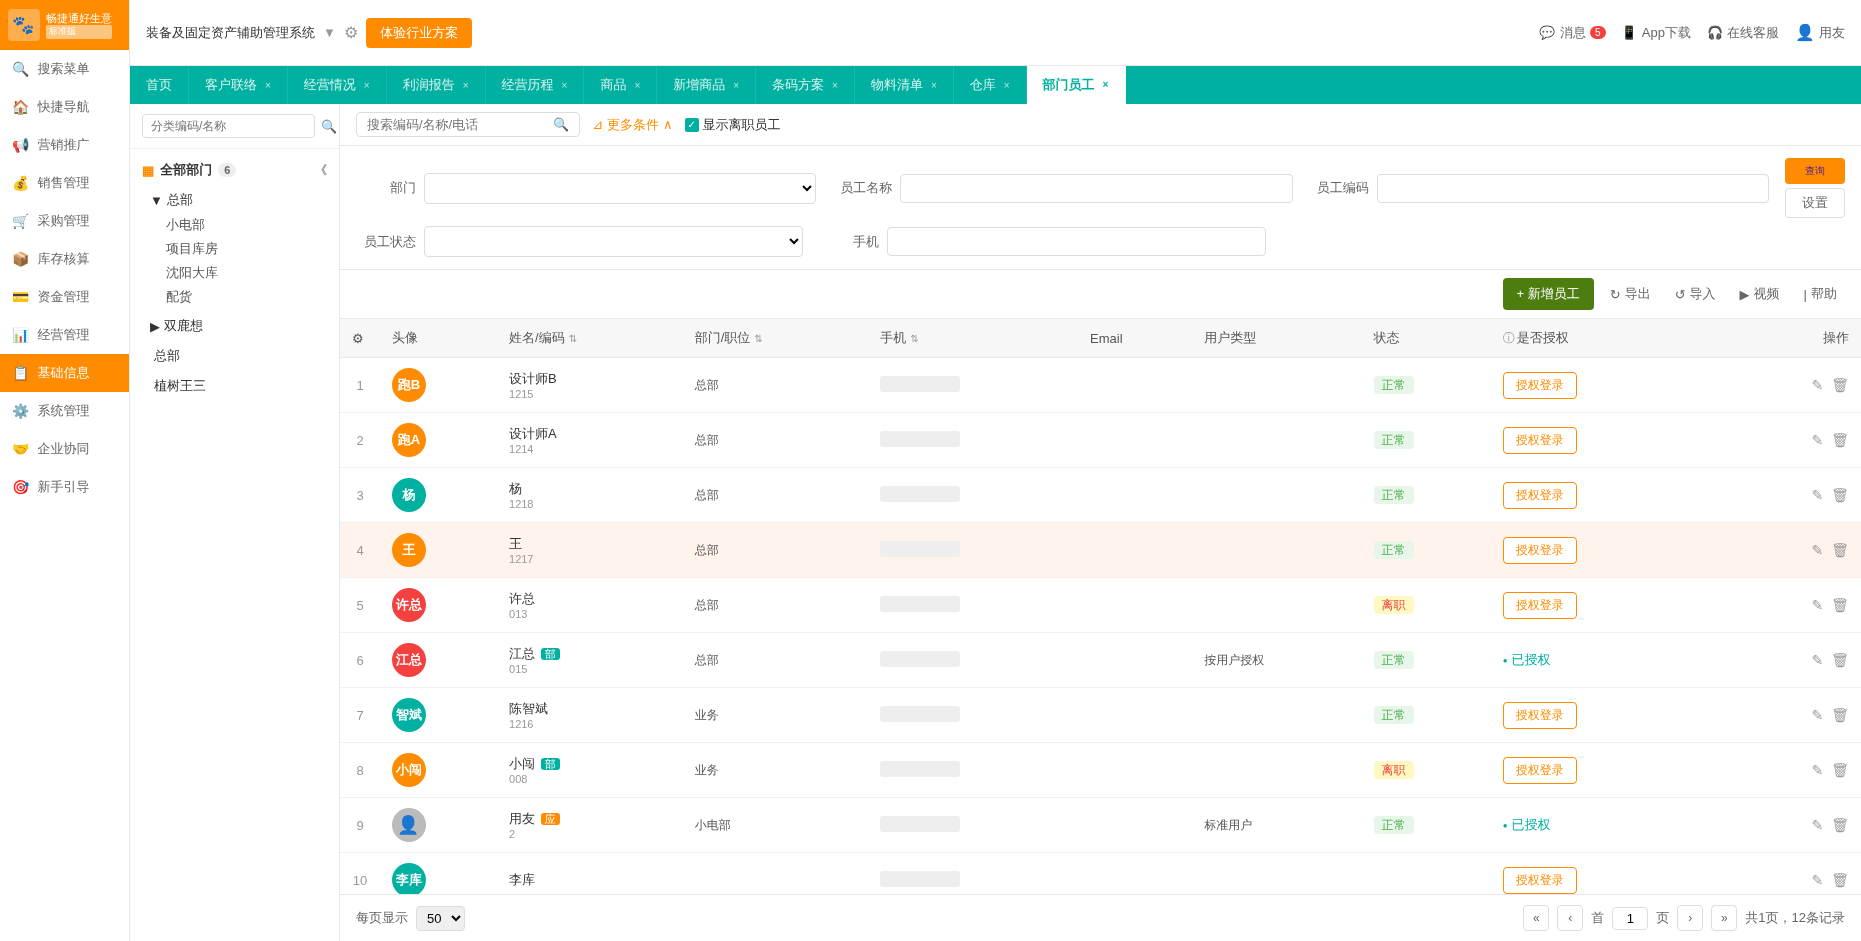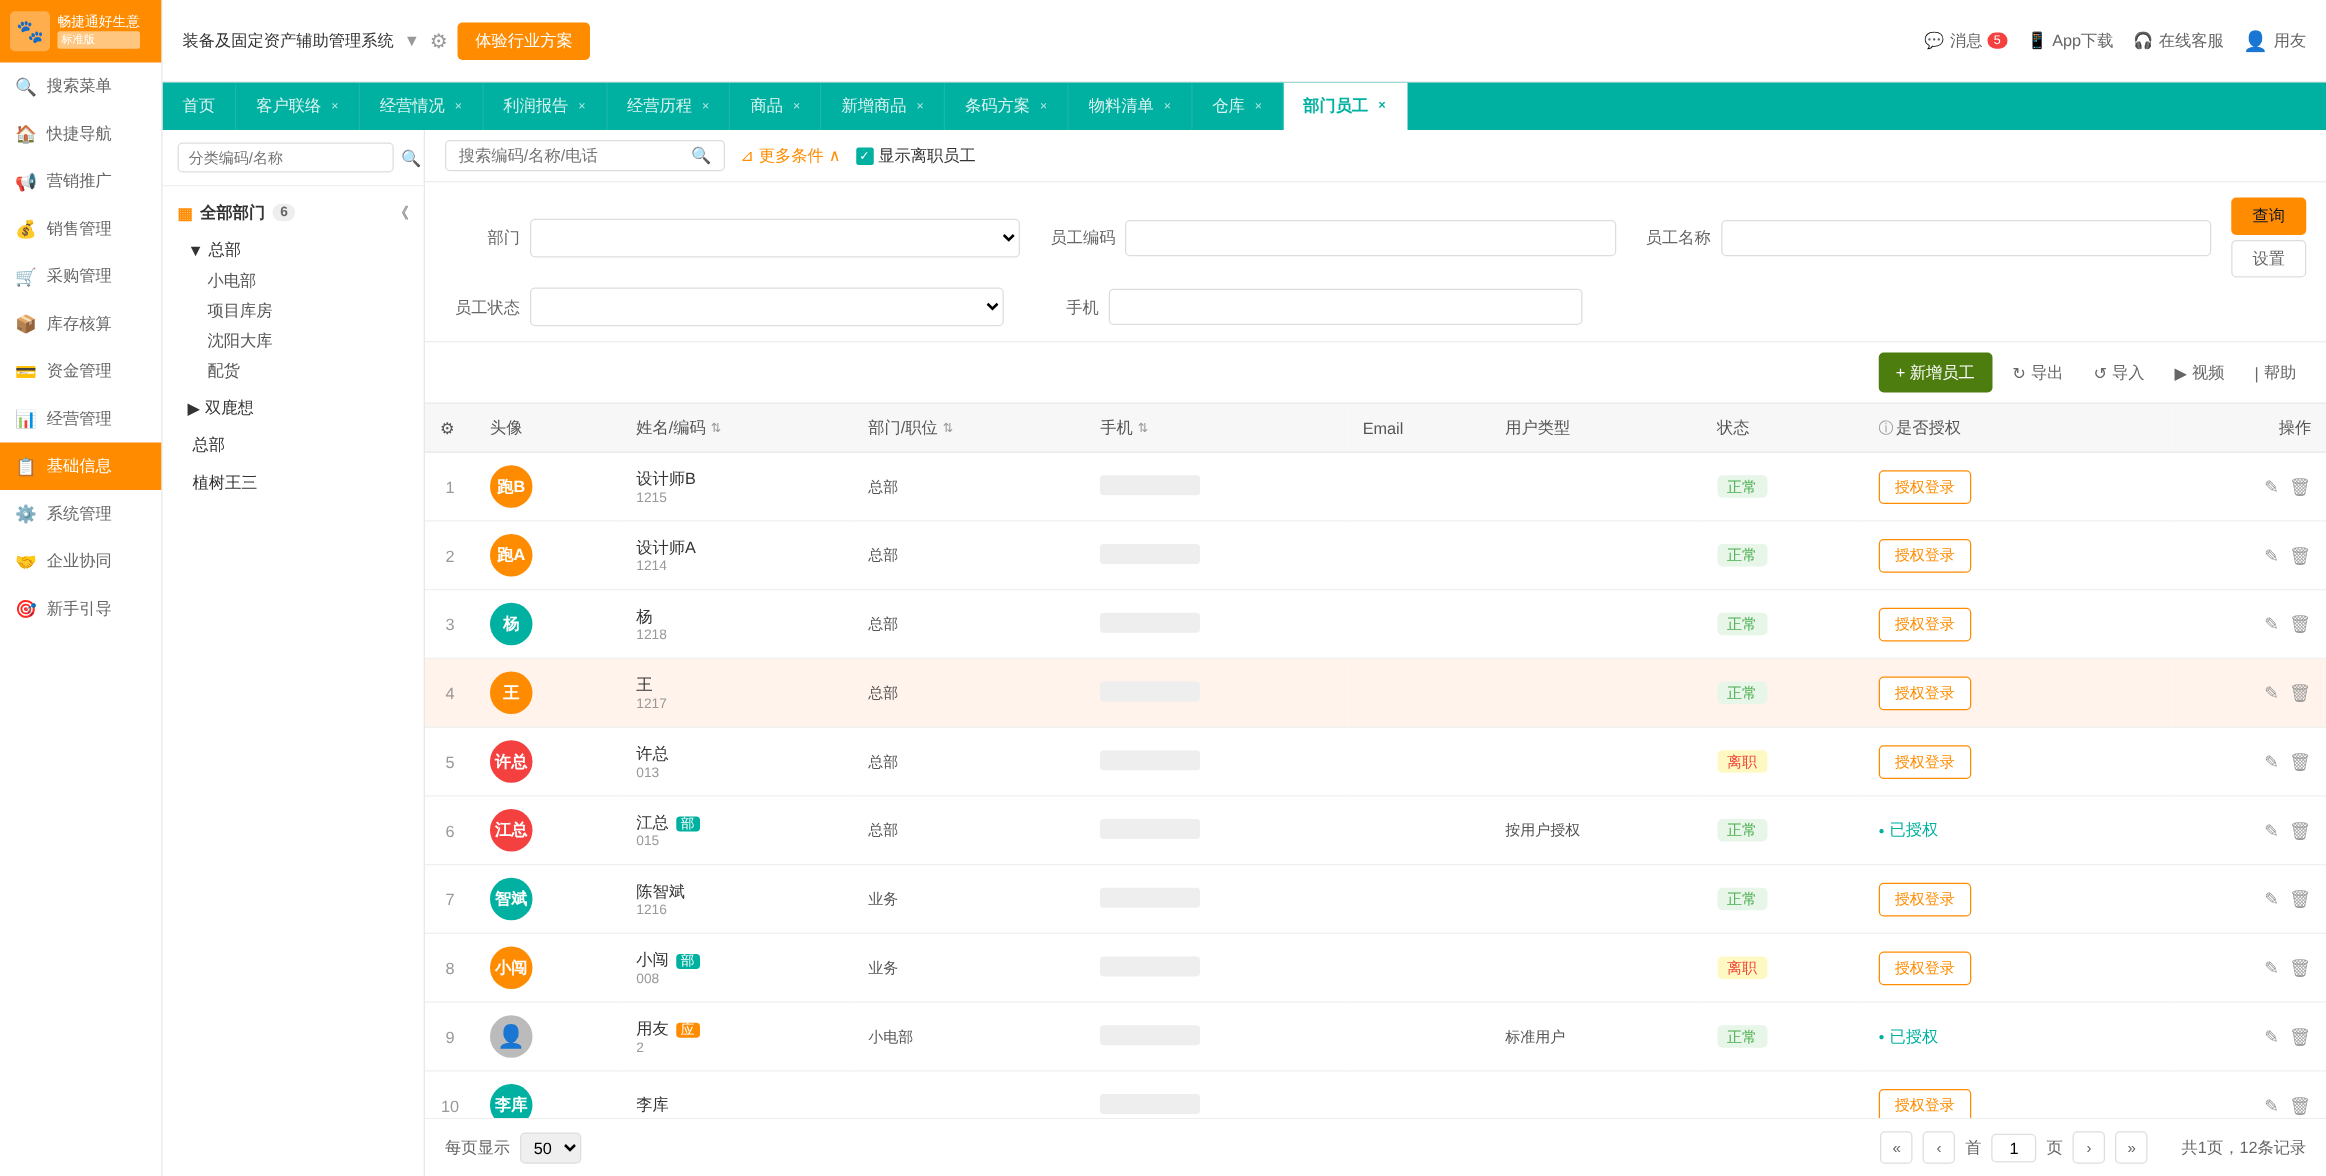--- a/index.html
+++ b/index.html
@@ -61,21 +61,21 @@
     .checkbox-checked { width: 14px; height: 14px; background: #00b0a0; border-radius: 2px; display: flex; align-items: center; justify-content: center; color: #fff; font-size: 10px; }
 
     
     .adv-filter { background: #fff; padding: 12px 16px; border-bottom: 1px solid #e8e8e8; flex-shrink: 0; }
     .adv-filter-row { display: flex; align-items: center; gap: 16px; margin-bottom: 8px; }
     .adv-filter-row:last-child { margin-bottom: 0; }
     .adv-filter-field { display: flex; align-items: center; gap: 8px; flex: 1; }
     .adv-filter-field label { font-size: 13px; color: #666; white-space: nowrap; min-width: 60px; text-align: right; }
     .adv-filter-field select, .adv-filter-field input { flex: 1; border: 1px solid #ddd; border-radius: 4px; padding: 6px 10px; font-size: 13px; outline: none; background: #fff; }
     .adv-filter-actions { display: flex; flex-direction: column; gap: 4px; }
-    .btn-query { background: #ff8c00; color: #0f172a; border: none; border-radius: 4px; padding: 6px 16px; cursor: pointer; font-size: 13px; }
+    .btn-query { background: #ff8c00; color: #4c1d95; border: none; border-radius: 4px; padding: 6px 16px; cursor: pointer; font-size: 10px; }
     .btn-reset { background: #fff; color: #666; border: 1px solid #ddd; border-radius: 4px; padding: 5px 16px; cursor: pointer; font-size: 13px; }
 
     
     .toolbar { display: flex; align-items: center; justify-content: flex-end; padding: 8px 16px; background: #fff; border-bottom: 1px solid #e8e8e8; gap: 8px; flex-shrink: 0; }
     .btn-add { background: #4d7c0f; color: #fff; border: none; border-radius: 4px; padding: 7px 14px; cursor: pointer; font-size: 13px; display: flex; align-items: center; gap: 4px; }
     .btn-icon-text { display: flex; align-items: center; gap: 4px; color: #666; cursor: pointer; font-size: 13px; padding: 6px 8px; }
 
     
     .table-container { flex: 1; overflow-y: auto; background: #fff; }
     table { width: 100%; border-collapse: collapse; font-size: 13px; }
@@ -107,21 +107,21 @@
     .dept-badge { background: #00b0a0; color: #fff; border-radius: 3px; padding: 0 4px; font-size: 11px; margin-left: 2px; }
     .dept-badge-orange { background: #ff8c00; color: #fff; border-radius: 3px; padding: 0 4px; font-size: 11px; margin-left: 2px; }
 
     
     .pagination { background: #fff; border-top: 1px solid #e8e8e8; padding: 10px 16px; display: flex; align-items: center; justify-content: space-between; flex-shrink: 0; font-size: 13px; }
     .page-size { display: flex; align-items: center; gap: 8px; color: #666; }
     .page-size select { border: 1px solid #ddd; border-radius: 4px; padding: 3px 6px; font-size: 13px; }
     .page-nav { display: flex; align-items: center; gap: 8px; color: #666; }
     .page-btn { width: 26px; height: 26px; border: 1px solid #ddd; border-radius: 4px; display: flex; align-items: center; justify-content: center; cursor: pointer; color: #666; font-size: 12px; }
     .page-input { width: 36px; border: 1px solid #ddd; border-radius: 4px; padding: 3px 6px; text-align: center; font-size: 13px; outline: none; }
-    .page-total { color: #666; margin-left: 19px; }
+    .page-total { color: #666; }
 
     .sort-icon { color: #999; font-size: 10px; margin-left: 2px; }
     .th-with-icon { display: flex; align-items: center; gap: 2px; }
   </style>
 </head>
 <body>
 
 <div class="sidebar">
   <div class="sidebar-logo">
     <div class="sidebar-logo-icon">🐾</div>
@@ -321,25 +321,25 @@
         </div>
       </div>
 
       <div class="adv-filter">
         <div class="adv-filter-row">
           <div class="adv-filter-field">
             <label>部门</label>
             <select><option></option></select>
           </div>
           <div class="adv-filter-field">
+            <label>员工名称</label>
+            <input type="text" style="">
+          </div>
+          <div class="adv-filter-field">
             <label>员工编码</label>
-            <input type="text" style="">
-          </div>
-          <div class="adv-filter-field">
-            <label>员工名称</label>
             <input type="text" style="">
           </div>
           <div class="adv-filter-actions">
             <button class="btn-query">查询</button>
             <button class="btn-reset">设置</button>
           </div>
         </div>
         <div class="adv-filter-row">
           <div class="adv-filter-field">
             <label>员工状态</label>

